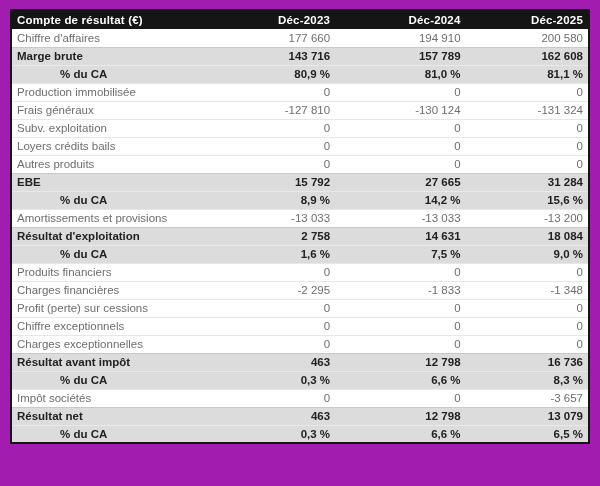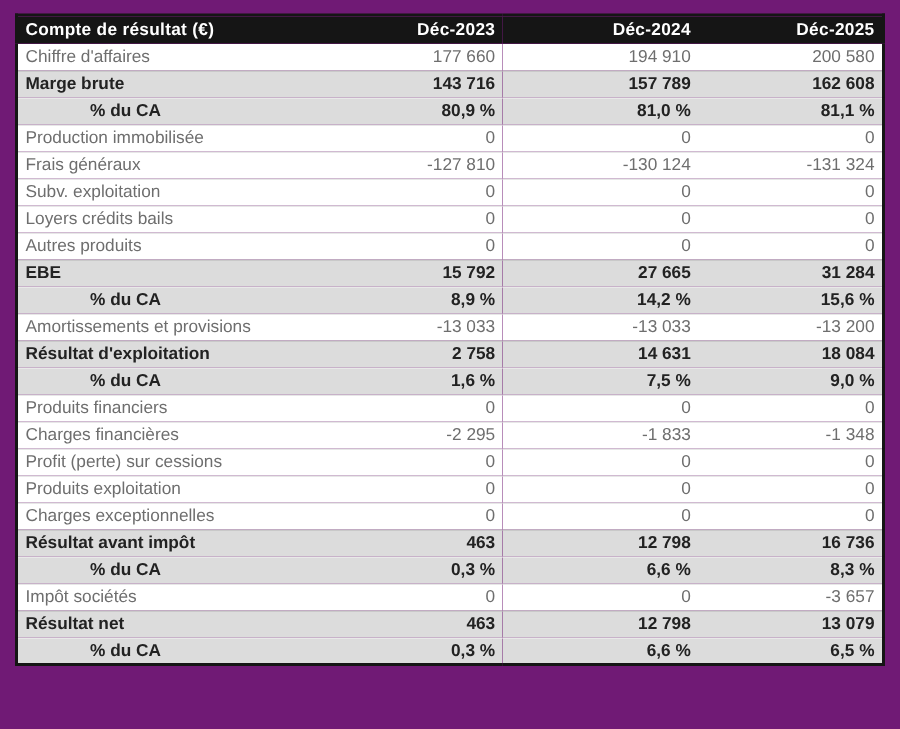--- a/index.html
+++ b/index.html
@@ -3,21 +3,21 @@
 <meta charset="utf-8">
 <style>
   * { box-sizing: border-box; }
   html, body { margin: 0; padding: 0; }
   body {
     width: 600px; height: 486px;
     background: #ffffff;
     font-family: "Liberation Sans", sans-serif;
     overflow: hidden;
   }
-  .page { position: relative; width: 600px; height: 486px; background: #701a75; }
+  .page { position: relative; width: 600px; height: 486px; background: #a21caf; }
   table.statement {
     position: absolute; left: 10px; top: 9px;
     width: 580px;
     border-collapse: collapse;
     table-layout: fixed;
     border: 2px solid #151515;
   }
   th, td {
     padding: 0 5px;
     overflow: hidden;
@@ -160,21 +160,21 @@
     <td class="num">-1 833</td>
     <td class="num">-1 348</td>
   </tr>
         <tr>
     <td class="label">Profit (perte) sur cessions</td>
     <td class="num">0</td>
     <td class="num">0</td>
     <td class="num">0</td>
   </tr>
         <tr>
-    <td class="label">Produits exploitation</td>
+    <td class="label">Chiffre exceptionnels</td>
     <td class="num">0</td>
     <td class="num">0</td>
     <td class="num">0</td>
   </tr>
         <tr>
     <td class="label">Charges exceptionnelles</td>
     <td class="num">0</td>
     <td class="num">0</td>
     <td class="num">0</td>
   </tr>

